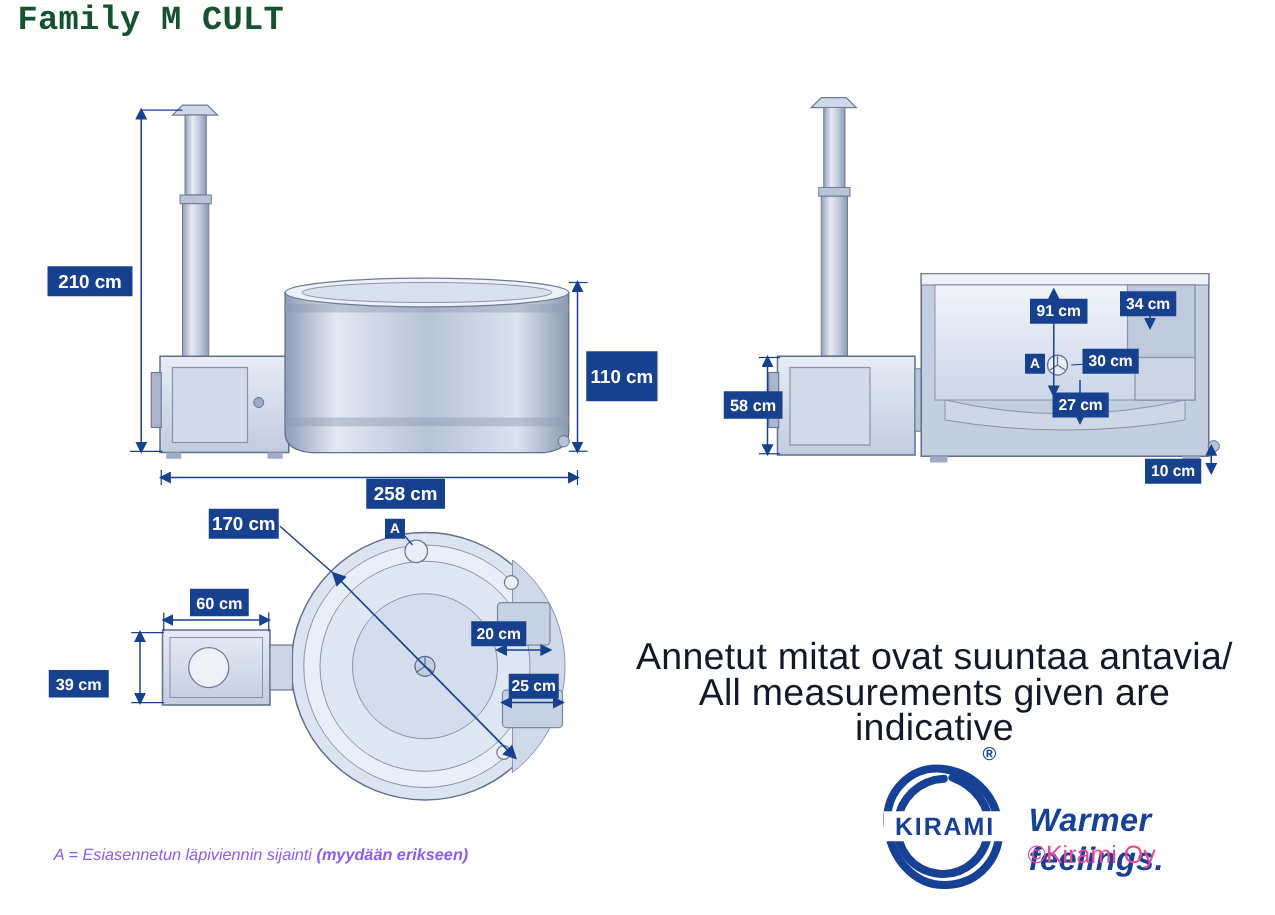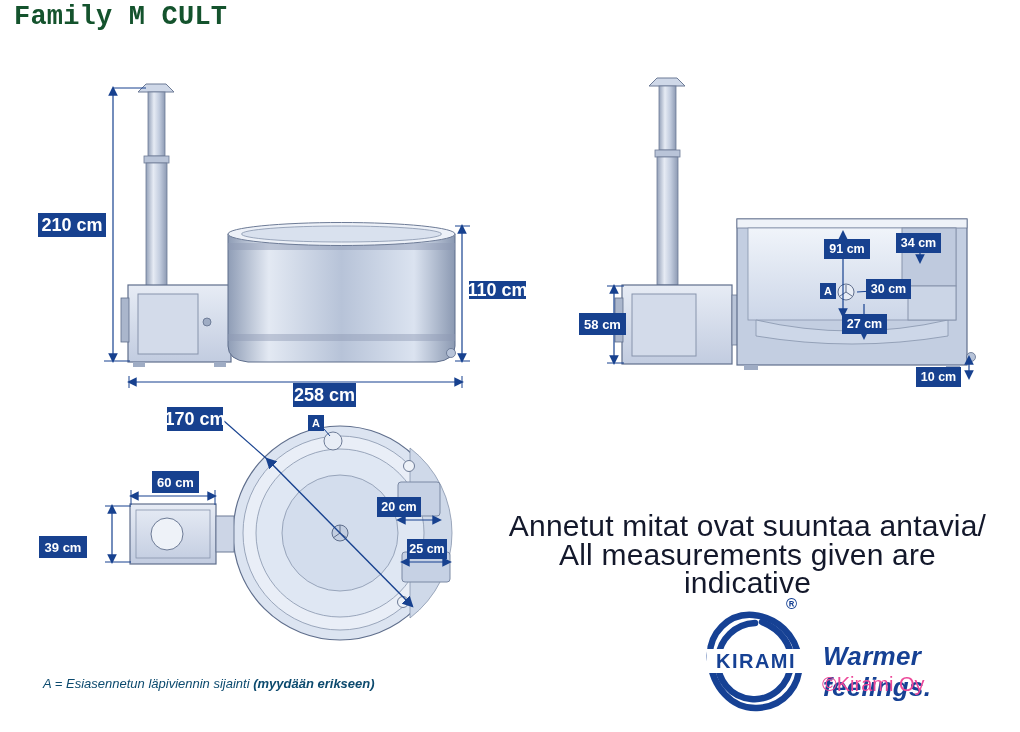--- a/index.html
+++ b/index.html
@@ -13,33 +13,33 @@
   }
 
   .drawing { position:absolute; left:0; top:0; }
 
   .dim {
     position:absolute; background:#17418f; color:#ffffff;
     font-weight:bold; font-size:13px;
     display:flex; align-items:center; justify-content:center;
     white-space:nowrap; line-height:1;
   }
-  .dim.lg { font-size:18px; }
+  .dim.lg { font-size:15px; }
   .dim.sm { font-size:12.5px; }
   .dim.xs { font-size:11px; }
 
   .note {
     position:absolute; left:500px; top:512px; width:495px;
     text-align:center; color:#13182b; font-size:30px; line-height:28.5px;
     letter-spacing:.2px;
   }
 
   .footnote {
     position:absolute; left:43px; top:676px;
-    font-style:italic; font-size:13px; line-height:16.5px; color:#0c4a6e;
+    font-style:italic; font-size:13px; line-height:16.5px; color:#8b5cf6;
   }
   .footnote b { font-weight:bold; }
 
   .logo-wrap { position:absolute; left:701px; top:608px; width:110px; height:110px; }
   .reg {
     position:absolute; left:786px; top:595px;
     color:#164194; font-size:15px; font-weight:bold;
   }
   .tagline {
     position:absolute; left:823px; top:641px;
@@ -169,21 +169,21 @@
       <line x1="105" y1="562" x2="131" y2="562" stroke="#17418f" stroke-width="1"></line>
       <line x1="267" y1="459" x2="412" y2="606" stroke="#17418f" stroke-width="1.4" marker-start="url(#arr)" marker-end="url(#arr)"></line>
       <line x1="224" y1="421" x2="267" y2="459" stroke="#17418f" stroke-width="1.2"></line>
       <line x1="324" y1="429" x2="330" y2="436" stroke="#17418f" stroke-width="1"></line>
       <line x1="398" y1="520" x2="440" y2="520" stroke="#17418f" stroke-width="1.2" marker-start="url(#arr)" marker-end="url(#arr)"></line>
       <line x1="402" y1="562" x2="450" y2="562" stroke="#17418f" stroke-width="1.2" marker-start="url(#arr)" marker-end="url(#arr)"></line>
     </g>
   </svg>
 
   <div class="dim lg" style="left:38px;top:213px;width:68px;height:24px">210 cm</div>
-  <div class="dim lg" style="left:469px;top:281px;width:57px;height:18px">110 cm</div>
+  <div class="dim lg" style="left:469px;top:281px;width:57px;height:40px">110 cm</div>
   <div class="dim lg" style="left:293px;top:383px;width:63px;height:24px">258 cm</div>
 
   <div class="dim" style="left:579px;top:313px;width:47px;height:22px">58 cm</div>
   <div class="dim sm" style="left:824px;top:239px;width:46px;height:20px">91 cm</div>
   <div class="dim sm" style="left:896px;top:233px;width:45px;height:20px">34 cm</div>
   <div class="dim sm" style="left:866px;top:279px;width:45px;height:20px">30 cm</div>
   <div class="dim sm" style="left:842px;top:314px;width:45px;height:20px">27 cm</div>
   <div class="dim sm" style="left:916px;top:367px;width:45px;height:20px">10 cm</div>
   <div class="dim xs" style="left:820px;top:283px;width:16px;height:16px">A</div>
 

